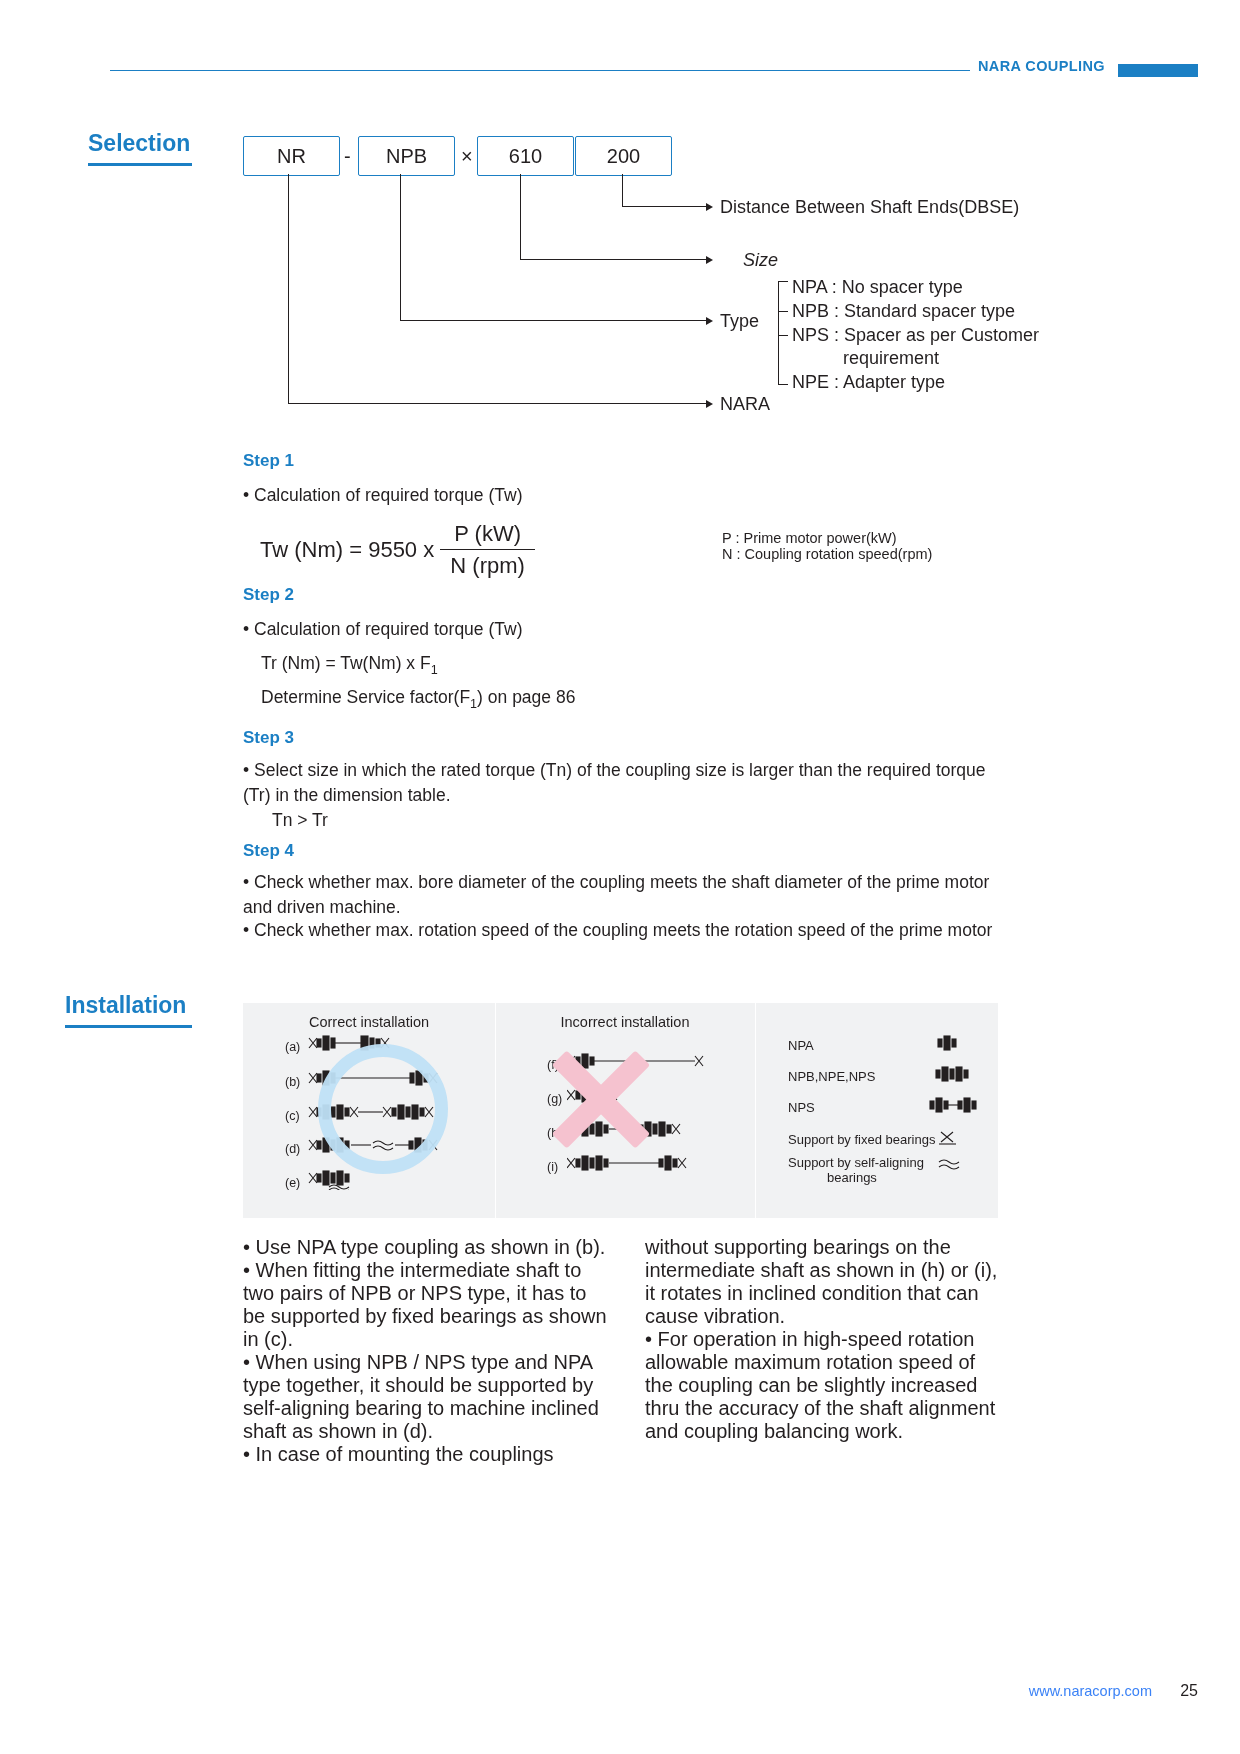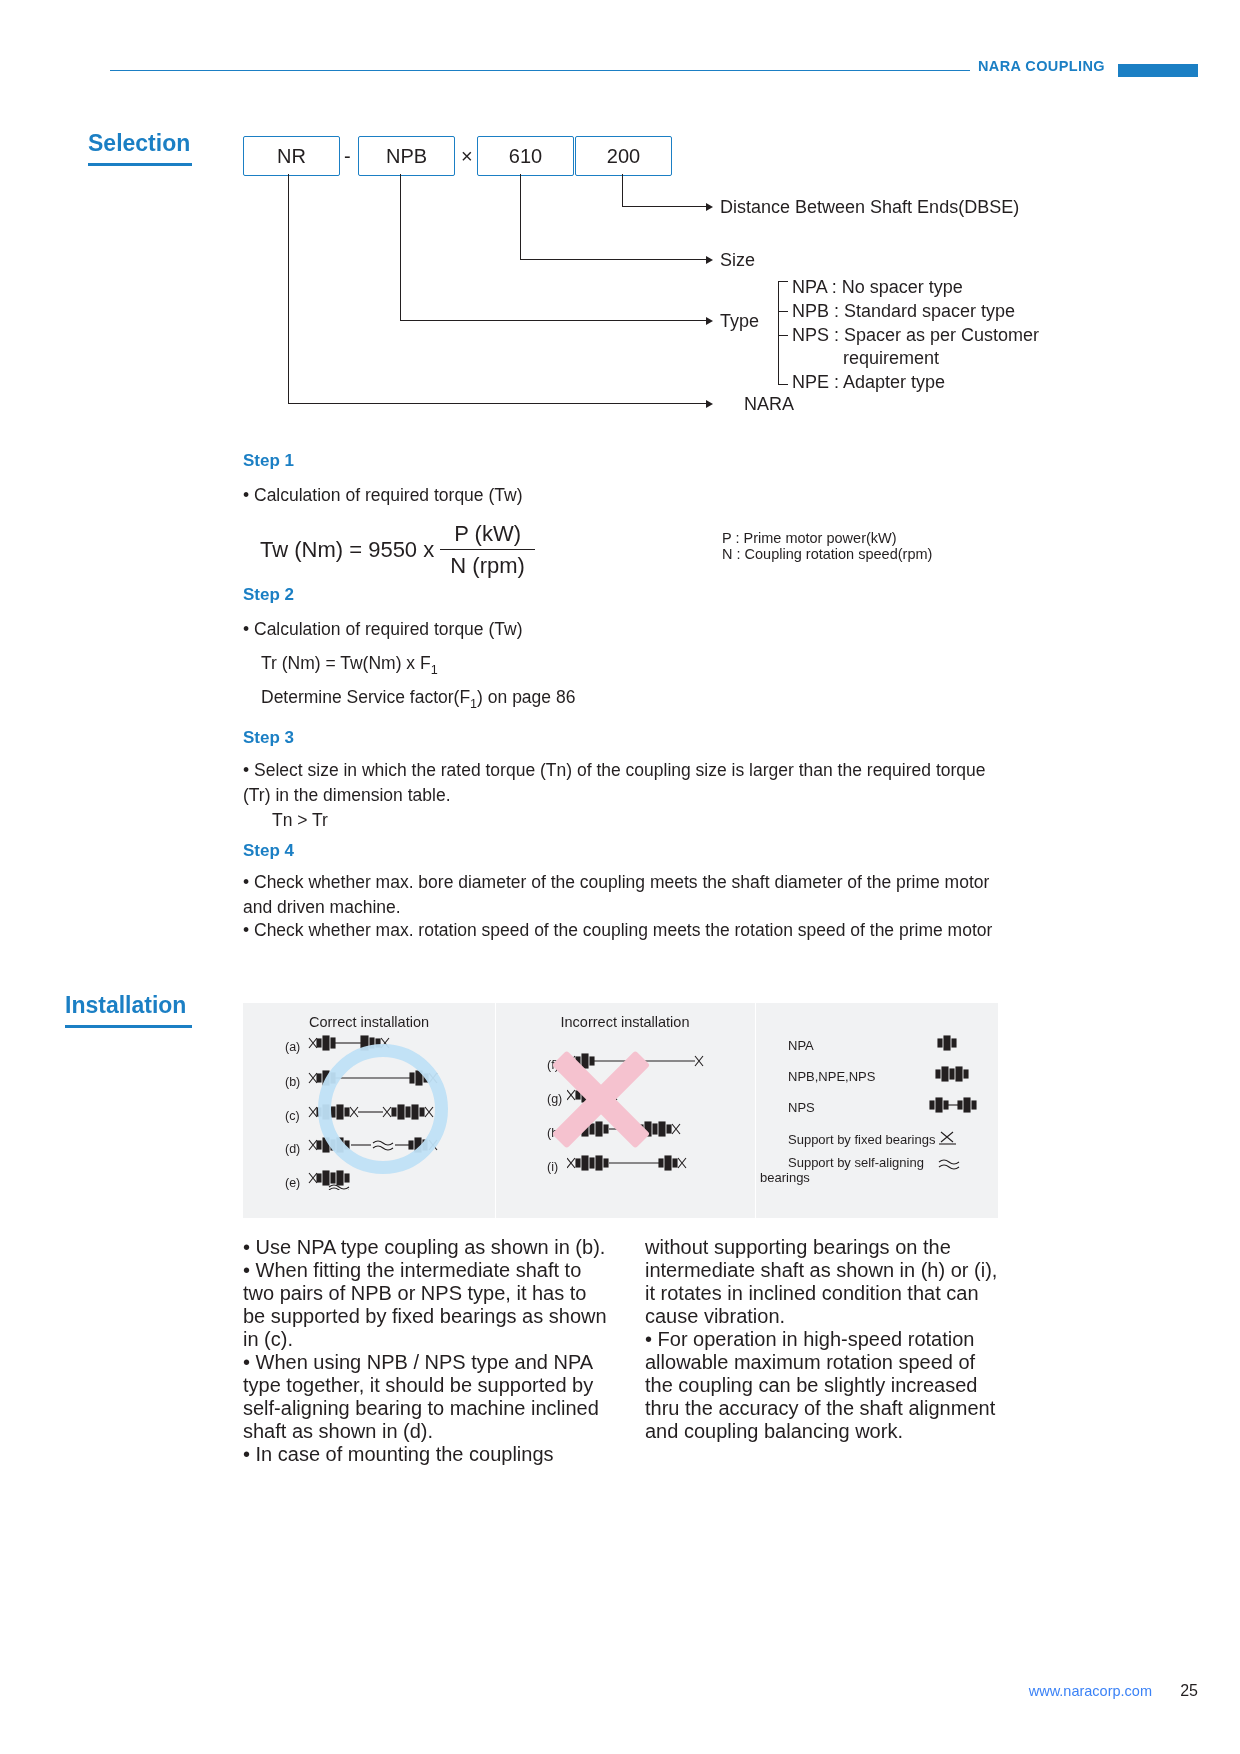--- a/index.html
+++ b/index.html
@@ -110,21 +110,21 @@
   <div class="codebox" style="left:575px; top:136px; width:95px;">200</div>
 
   <div class="ln lnv" style="left:622px; top:174px; height:33px;"></div>
   <div class="ln lnh" style="left:622px; top:206px; width:86px;"></div>
   <div class="arrow" style="left:706px; top:203px;"></div>
   <div class="lbl lbl-big" style="left:720px; top:197px;">Distance Between Shaft Ends(DBSE)</div>
 
   <div class="ln lnv" style="left:520px; top:174px; height:86px;"></div>
   <div class="ln lnh" style="left:520px; top:259px; width:188px;"></div>
   <div class="arrow" style="left:706px; top:256px;"></div>
-  <div class="lbl lbl-big" style="left:720px; top:250px;">Size</div>
+  <div class="lbl lbl-big" style="left:743px; top:250px;font-style:italic;">Size</div>
 
   <div class="ln lnv" style="left:400px; top:174px; height:147px;"></div>
   <div class="ln lnh" style="left:400px; top:320px; width:308px;"></div>
   <div class="arrow" style="left:706px; top:317px;"></div>
   <div class="lbl lbl-big" style="left:720px; top:311px;">Type</div>
 
   <div class="bracket" style="left:778px; top:281px; height:104px;"></div>
   <div class="tick" style="left:778px; top:281px;"></div>
   <div class="tick" style="left:778px; top:311px;"></div>
   <div class="tick" style="left:778px; top:335px;"></div>
@@ -132,21 +132,21 @@
 
   <div class="lbl lbl-big" style="left:792px; top:277px;">NPA : No spacer type</div>
   <div class="lbl lbl-big" style="left:792px; top:301px;">NPB : Standard spacer type</div>
   <div class="lbl lbl-big" style="left:792px; top:325px;">NPS : Spacer as per Customer</div>
   <div class="lbl lbl-big" style="left:843px; top:348px;">requirement</div>
   <div class="lbl lbl-big" style="left:792px; top:372px;">NPE : Adapter type</div>
 
   <div class="ln lnv" style="left:288px; top:174px; height:230px;"></div>
   <div class="ln lnh" style="left:288px; top:403px; width:420px;"></div>
   <div class="arrow" style="left:706px; top:400px;"></div>
-  <div class="lbl lbl-big" style="left:720px; top:394px;margin-left:24px;">NARA</div>
+  <div class="lbl lbl-big" style="left:720px; top:394px;">NARA</div>
 
   <div class="step-h" style="left:243px; top:451px;">Step 1</div>
   <div class="para" style="left:243px; top:483px; width:620px;">• Calculation of required torque (Tw)</div>
 
   <div class="formula" style="left:260px; top:522px;">
     <span>Tw (Nm) = 9550 x</span>
     <span class="frac">
       <span class="num">P (kW)</span>
       <span class="bar"></span>
       <span class="den">N (rpm)</span>
@@ -355,21 +355,21 @@
   <div class="bigX">
     <span class="a"></span>
     <span class="b"></span>
   </div>
 
   <div class="legend-lbl" style="left:788px; top:1038px;">NPA</div>
   <div class="legend-lbl" style="left:788px; top:1069px;">NPB,NPE,NPS</div>
   <div class="legend-lbl" style="left:788px; top:1100px;">NPS</div>
   <div class="legend-lbl" style="left:788px; top:1132px;">Support by fixed bearings</div>
   <div class="legend-lbl" style="left:788px; top:1155px;">Support by self-aligning</div>
-  <div class="legend-lbl" style="left:760px; top:1170px;">bearings</div>
+  <div class="legend-lbl" style="left:827px; top:1170px;">bearings</div>
 
   <div style="position:absolute; left:933px; top:1034px;">
     <svg width="40" height="18" viewBox="0 0 40 18">
       <g stroke="#231f20" stroke-width="1.1" fill="#231f20">
         <rect x="5" y="5" width="4" height="8"></rect>
         <rect x="11" y="2" width="6" height="14"></rect>
         <rect x="19" y="5" width="4" height="8"></rect>
       </g>
     </svg>
   </div>

